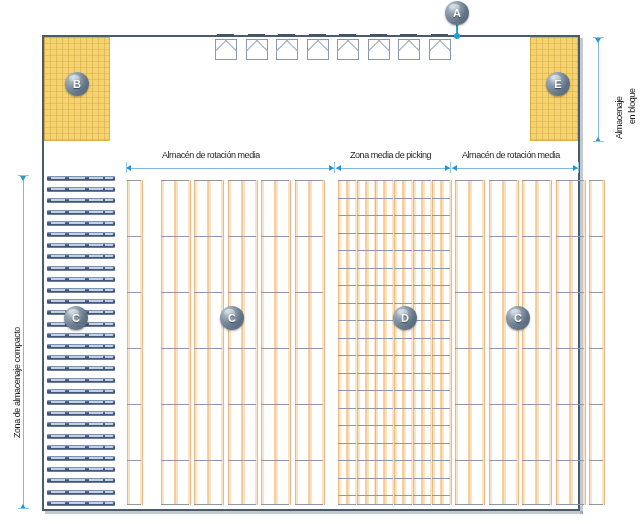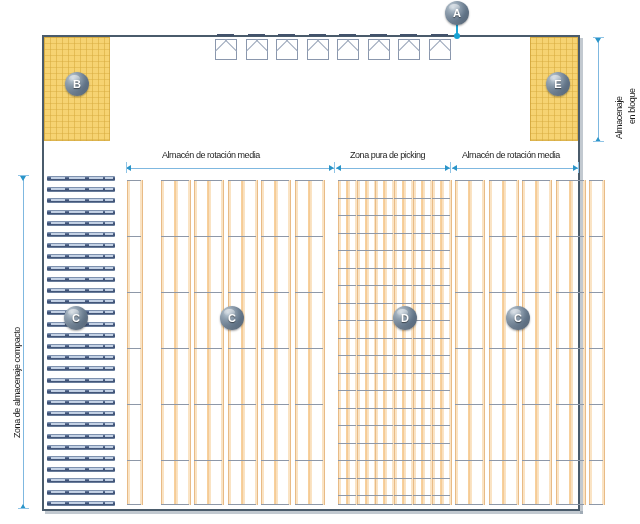--- a/index.html
+++ b/index.html
@@ -657,21 +657,21 @@
   <div class="arrowL" style="left:126px;top:165px;"></div>
   <div class="arrowR" style="left:329px;top:165px;"></div>
   <div class="dimcap" style="left:126px;top:162px;width:1px;height:11px;"></div>
   <div class="dimcap" style="left:334px;top:162px;width:1px;height:11px;"></div>
   <div class="dimlabel" style="left:160px;top:150px;">Almacén de rotación media</div>
 
   <div class="dimline h" style="left:336px;top:168px;width:114px;"></div>
   <div class="arrowL" style="left:336px;top:165px;"></div>
   <div class="arrowR" style="left:445px;top:165px;"></div>
   <div class="dimcap" style="left:450px;top:162px;width:1px;height:11px;"></div>
-  <div class="dimlabel" style="left:348px;top:150px;">Zona pura de picking</div>
+  <div class="dimlabel" style="left:348px;top:150px;">Zona media de picking</div>
 
   <div class="dimline h" style="left:452px;top:168px;width:126px;"></div>
   <div class="arrowL" style="left:452px;top:165px;"></div>
   <div class="arrowR" style="left:573px;top:165px;"></div>
   <div class="dimcap" style="left:578px;top:162px;width:1px;height:11px;"></div>
   <div class="dimlabel" style="left:460px;top:150px;">Almacén de rotación media</div>
 
   <div class="dimline v" style="left:598px;top:38px;height:104px;"></div>
   <div class="arrowD" style="left:595px;top:38px;"></div>
   <div class="arrowU" style="left:595px;top:137px;"></div>

